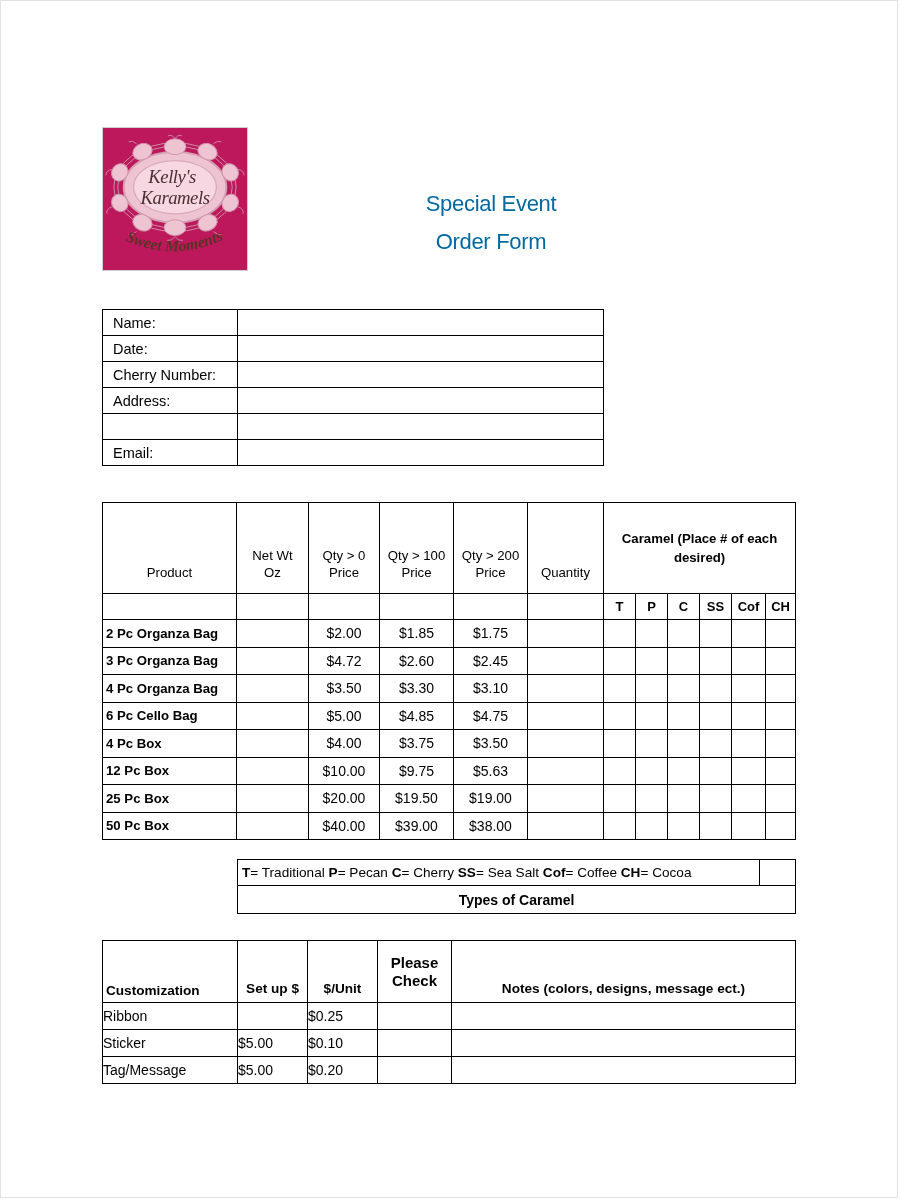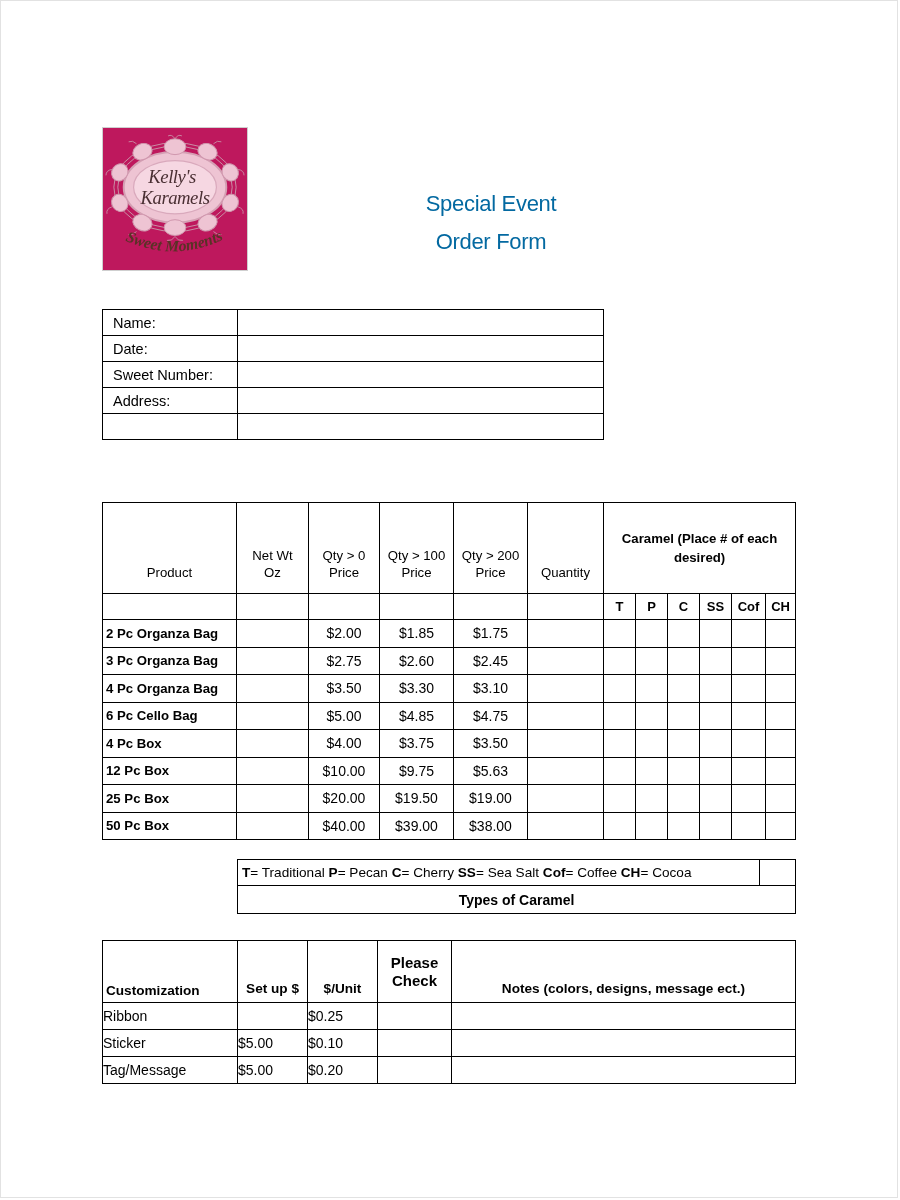--- a/index.html
+++ b/index.html
@@ -255,29 +255,33 @@
     <tbody>
       <tr>
         <td class="lbl">Name:</td>
         <td></td>
       </tr>
       <tr>
         <td class="lbl">Date:</td>
         <td></td>
       </tr>
       <tr>
-        <td class="lbl">Sweet Number:</td>
+        <td class="lbl">Cherry Number:</td>
         <td></td>
       </tr>
       <tr>
         <td class="lbl">Address:</td>
         <td></td>
       </tr>
       <tr>
         <td class="lbl"></td>
+        <td></td>
+      </tr>
+      <tr>
+        <td class="lbl">Email:</td>
         <td></td>
       </tr>
     </tbody>
   </table>
 
   <table class="grid" id="product-table">
     <colgroup>
       <col style="width:134px">
         <col style="width:72px">
         <col style="width:71px">
@@ -338,21 +342,21 @@
         <td class="cell"></td>
         <td class="cell"></td>
         <td class="cell"></td>
         <td class="cell"></td>
         <td class="cell"></td>
         <td class="cell"></td>
       </tr>
       <tr>
         <td class="prod">3 Pc Organza Bag</td>
         <td class="cell"></td>
-        <td class="price">$2.75</td>
+        <td class="price">$4.72</td>
         <td class="price">$2.60</td>
         <td class="price">$2.45</td>
         <td class="cell"></td>
         <td class="cell"></td>
         <td class="cell"></td>
         <td class="cell"></td>
         <td class="cell"></td>
         <td class="cell"></td>
         <td class="cell"></td>
       </tr>

